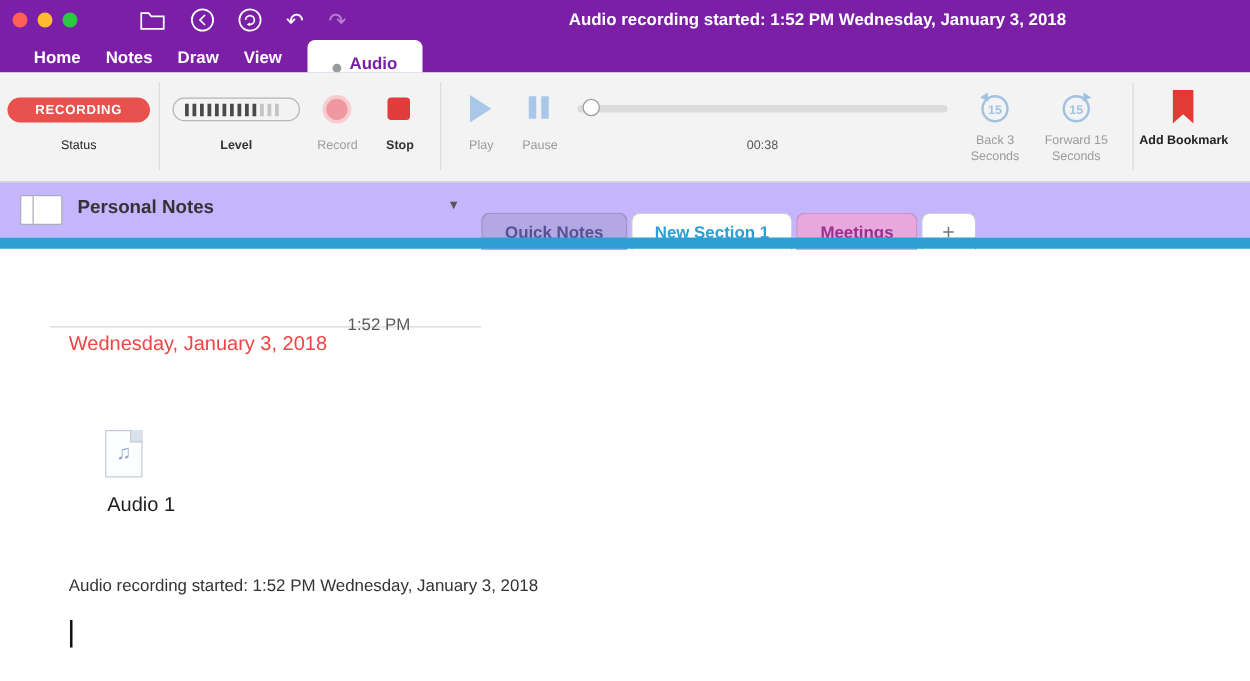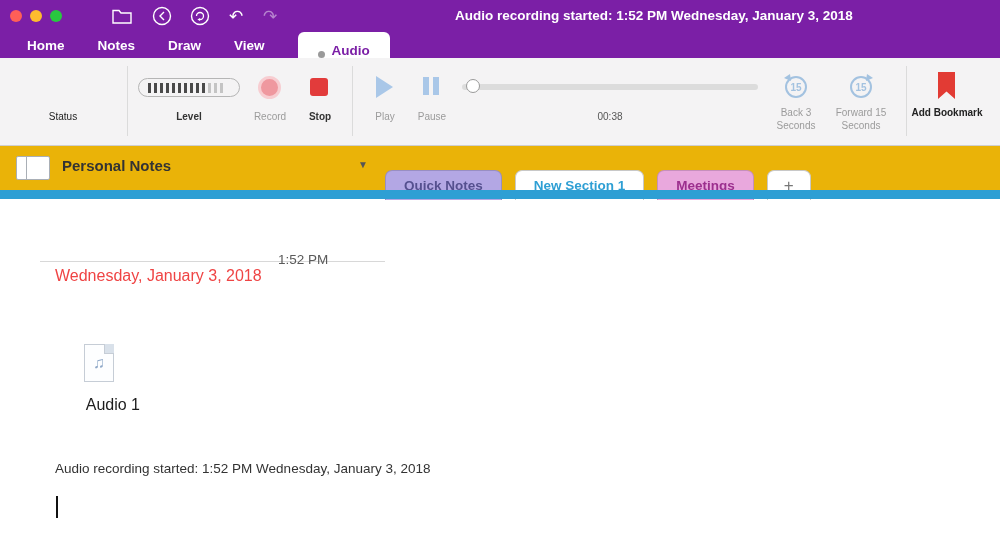--- a/index.html
+++ b/index.html
@@ -12,21 +12,21 @@
   .traffic { position:absolute; left:10px; top:10px; display:flex; gap:8px; }
   .tl { width:12px; height:12px; border-radius:50%; display:inline-block; }
   .tl.red { background:#FF5F57; }
   .tl.yellow { background:#FEBC2E; }
   .tl.green { background:#28C840; }
   .tb-icon { position:absolute; top:6px; width:24px; height:20px; display:flex; align-items:center; justify-content:center; color:#fff; }
   .tb-icon.dim { opacity:.45; }
   .tb-title { position:absolute; left:455px; top:8px; color:#fff; font-size:13.5px; font-weight:600; white-space:nowrap; }
 
   
-  .tabrow { position:absolute; left:27px; top:32px; height:26px; display:flex; align-items:center; gap:33px; }
+  .tabrow { position:absolute; left:27px; top:32px; height:26px; display:flex; align-items:center; gap:20px; }
   .rtab { color:#fff; font-size:13.5px; font-weight:600; cursor:default; }
   .rtab.active { height:26px; background:#fff; color:#7B1FA6; border-radius:6px 6px 0 0; padding:0 20px; display:flex; align-items:flex-end; gap:7px; }
   .rec-dot { width:7px; height:7px; border-radius:50%; background:#9a9a9a; }
 
   
   .ribbon { position:absolute; left:0; top:58px; width:1000px; height:88px; background:#F4F3F4; border-bottom:1px solid #CFCFCF; }
   .rb-label { position:absolute; top:52px; text-align:center; font-size:10px; color:#9b9b9b; line-height:13px; }
   .rb-label.on { color:#333; font-weight:600; }
   .rb-label.dark { color:#222; }
   .divider { position:absolute; top:8px; width:1px; height:70px; background:#DBDBDB; }
@@ -43,26 +43,26 @@
   .btn-pause { position:absolute; left:423px; top:19px; display:flex; gap:4px; }
   .btn-pause span { width:6px; height:18px; background:#A9C7E8; }
 
   .slider-track { position:absolute; left:462px; top:26px; width:296px; height:6px; background:#DCDCDC; border-radius:3px; }
   .slider-knob { position:absolute; left:466px; top:21px; width:14px; height:14px; border-radius:50%; background:#fff; border:1.5px solid #9A9A9A; }
 
   .skip-icon { position:absolute; top:13px; }
   .bookmark { position:absolute; left:938px; top:14px; width:17px; height:27px; background:#E23B34; clip-path:polygon(0 0,100% 0,100% 100%,50% 72%,0 100%); }
 
   
-  .navbar { position:absolute; left:0; top:146px; width:1000px; height:44px; background:#eab308; }
+  .navbar { position:absolute; left:0; top:146px; width:1000px; height:44px; background:#c4b5fd; }
   .nb-icon { position:absolute; left:16px; top:10px; width:34px; height:24px; background:#fff; border:1px solid #A9AFB6; border-radius:2px; }
   .nb-icon::before { content:""; position:absolute; left:9px; top:0; width:1px; height:100%; background:#A9AFB6; }
   .nb-name { position:absolute; left:62px; top:11px; font-size:15px; font-weight:700; color:#333; }
   .nb-caret { position:absolute; left:358px; top:13px; font-size:10px; color:#555; }
-  .sections { position:absolute; left:385px; top:160px; height:40px; display:flex; align-items:flex-end; gap:13px; }
+  .sections { position:absolute; left:385px; top:160px; height:40px; display:flex; align-items:flex-end; gap:3px; }
   .stab { height:30px; display:flex; align-items:center; padding:0 18px; font-size:13.5px; font-weight:600; border:1px solid rgba(0,0,0,.15); border-bottom:none; border-radius:7px 7px 0 0; white-space:nowrap; }
   .stab.purple { background:#B3A7E4; color:#55508F; }
   .stab.active { background:#fff; color:#2E9FD4; border-color:#C8C8C8; }
   .stab.pink { background:#E9A8DD; color:#9C2F8E; }
   .stab.plus { background:#fff; color:#777; font-size:17px; font-weight:400; padding:0 16px; border-color:#C8C8C8; }
   .strip { position:absolute; left:0; top:190px; width:1000px; height:9px; background:#2E9FD4; }
 
   
   .titleline { position:absolute; left:40px; top:261px; width:345px; height:1px; background:#D8D8D8; }
   .pg-date { position:absolute; left:55px; top:267px; font-size:16px; color:#ef4444; }
@@ -114,20 +114,21 @@
     <span class="rtab">Draw</span>
     <span class="rtab">View</span>
     <span class="rtab active">
       <span class="rec-dot"></span>
       <span>Audio</span>
     </span>
   </div>
 
   <div class="ribbon">
 
+    <div class="badge">RECORDING</div>
     <div class="rb-label dark" style="left:0; width:126px">Status</div>
 
     <div class="divider" style="left:127px"></div>
 
     <div class="meter">
       <span></span>
         <span></span>
         <span></span>
         <span></span>
         <span></span>

